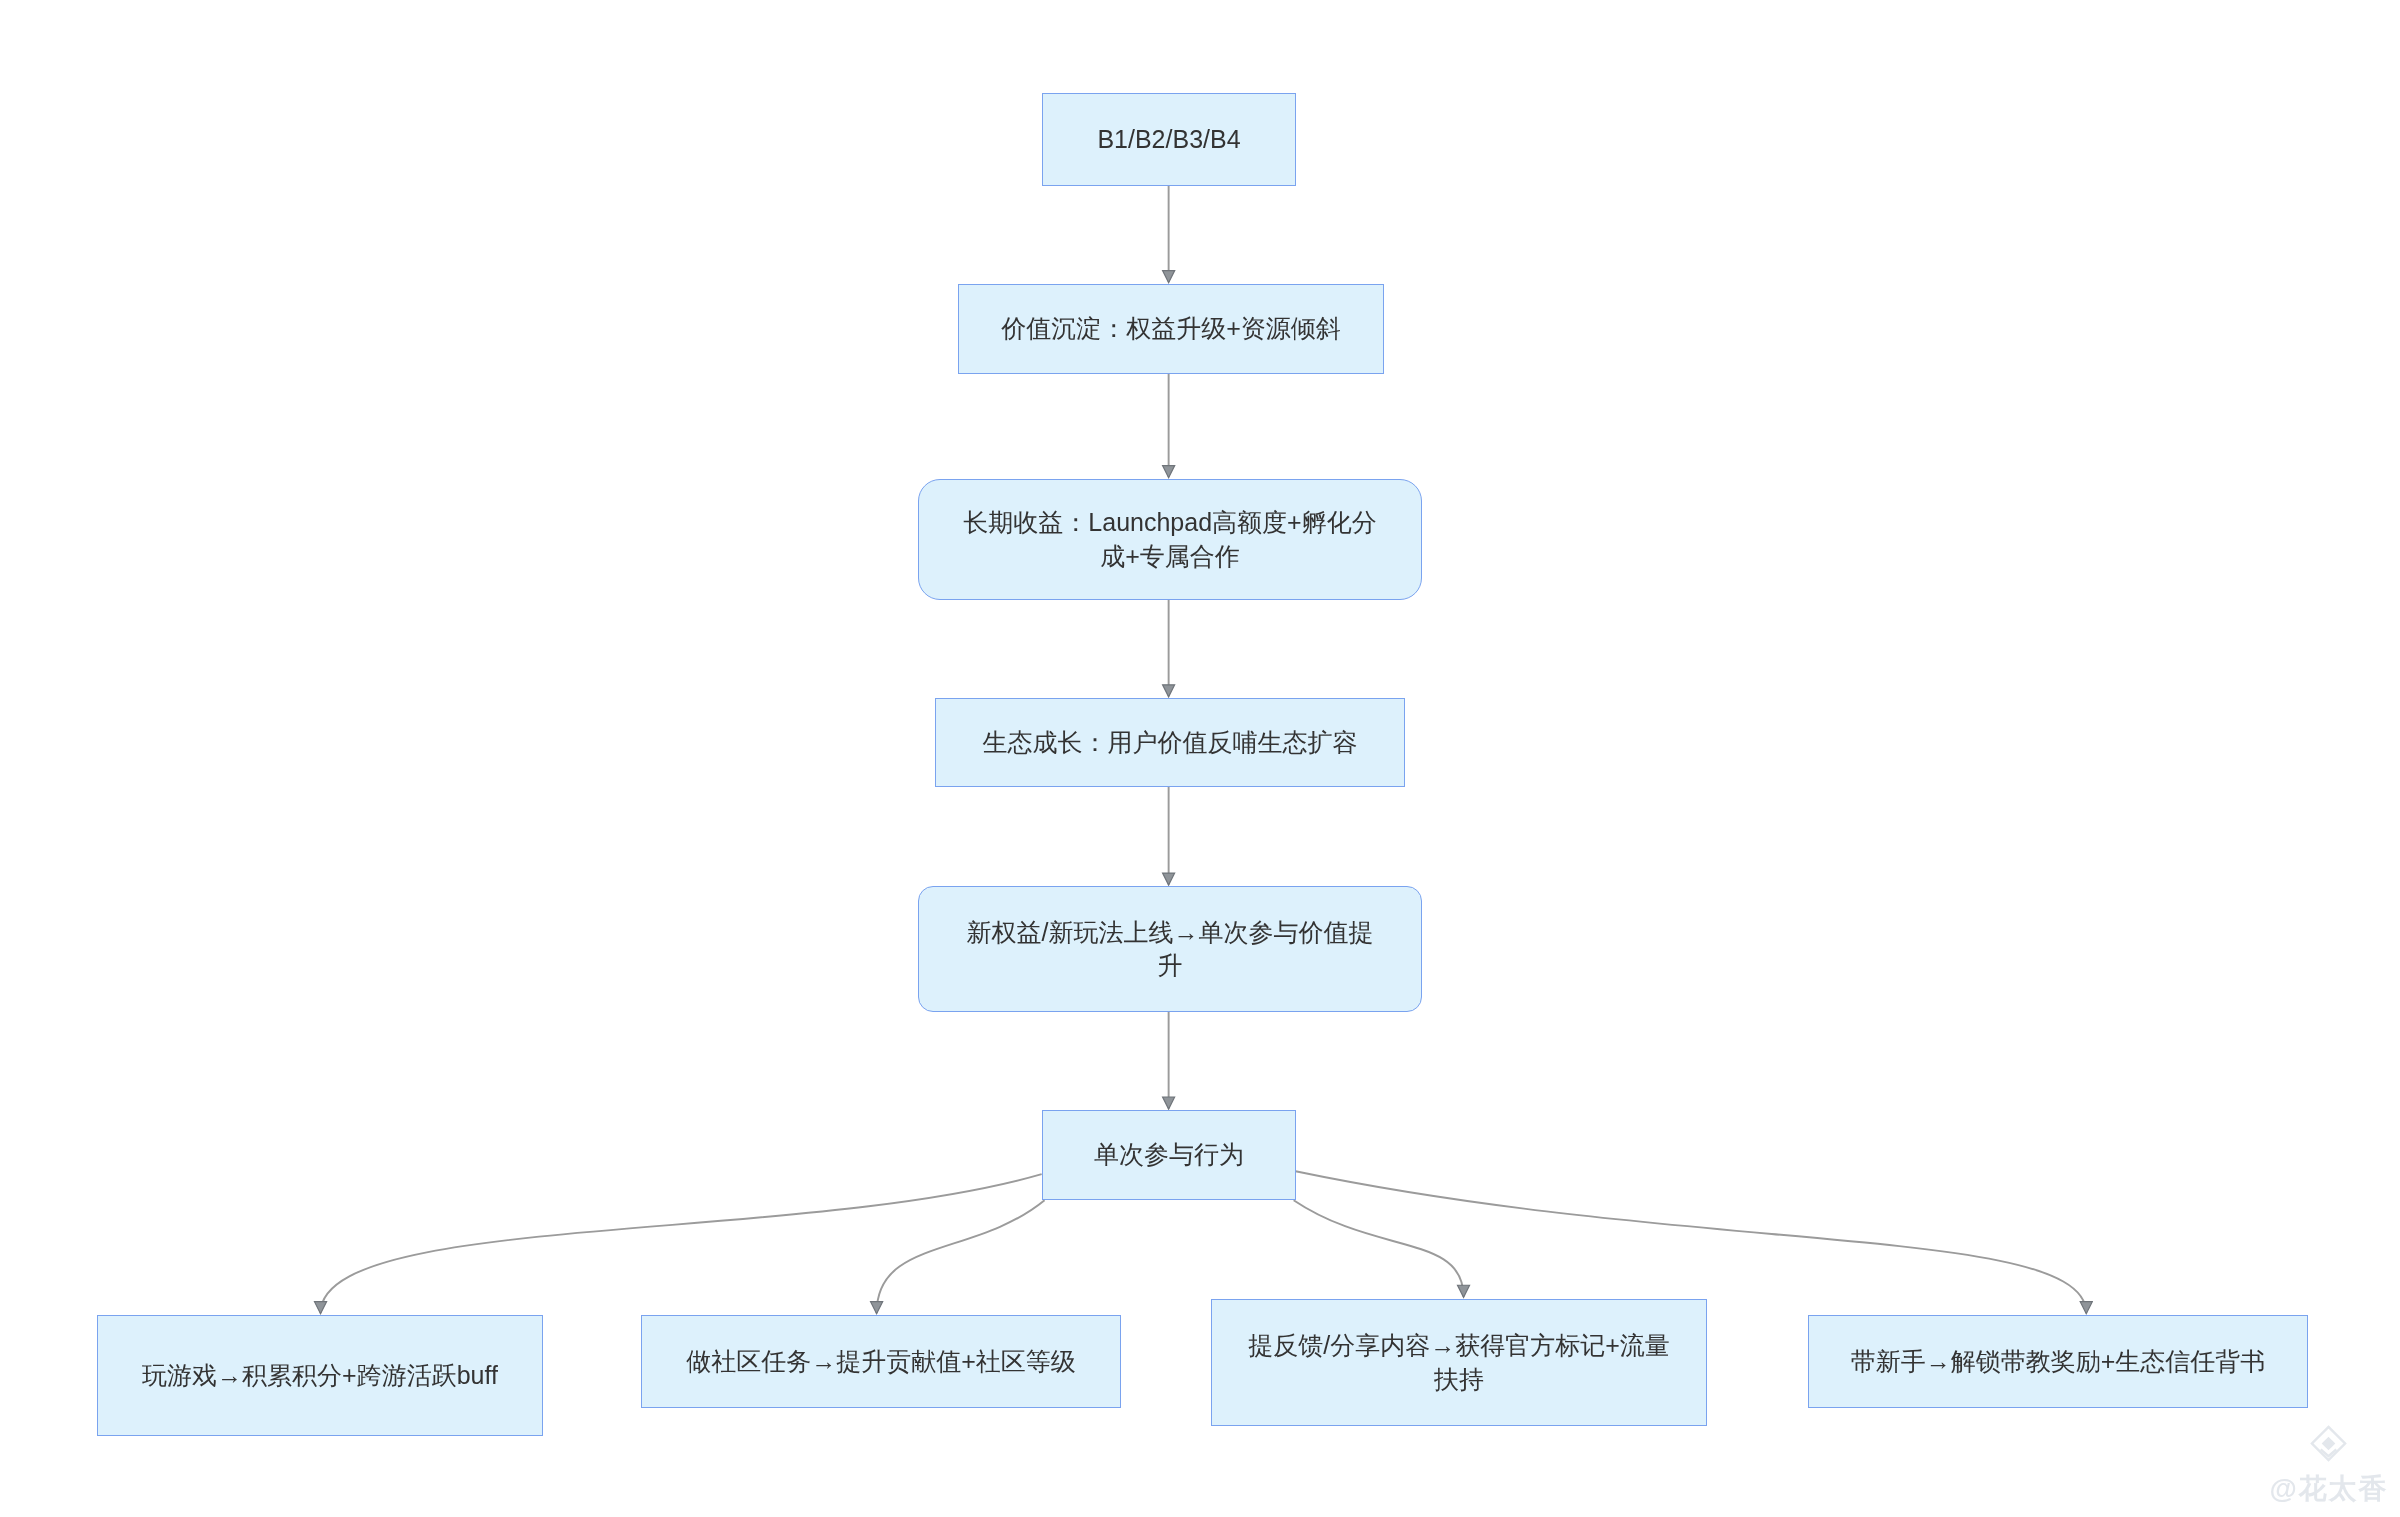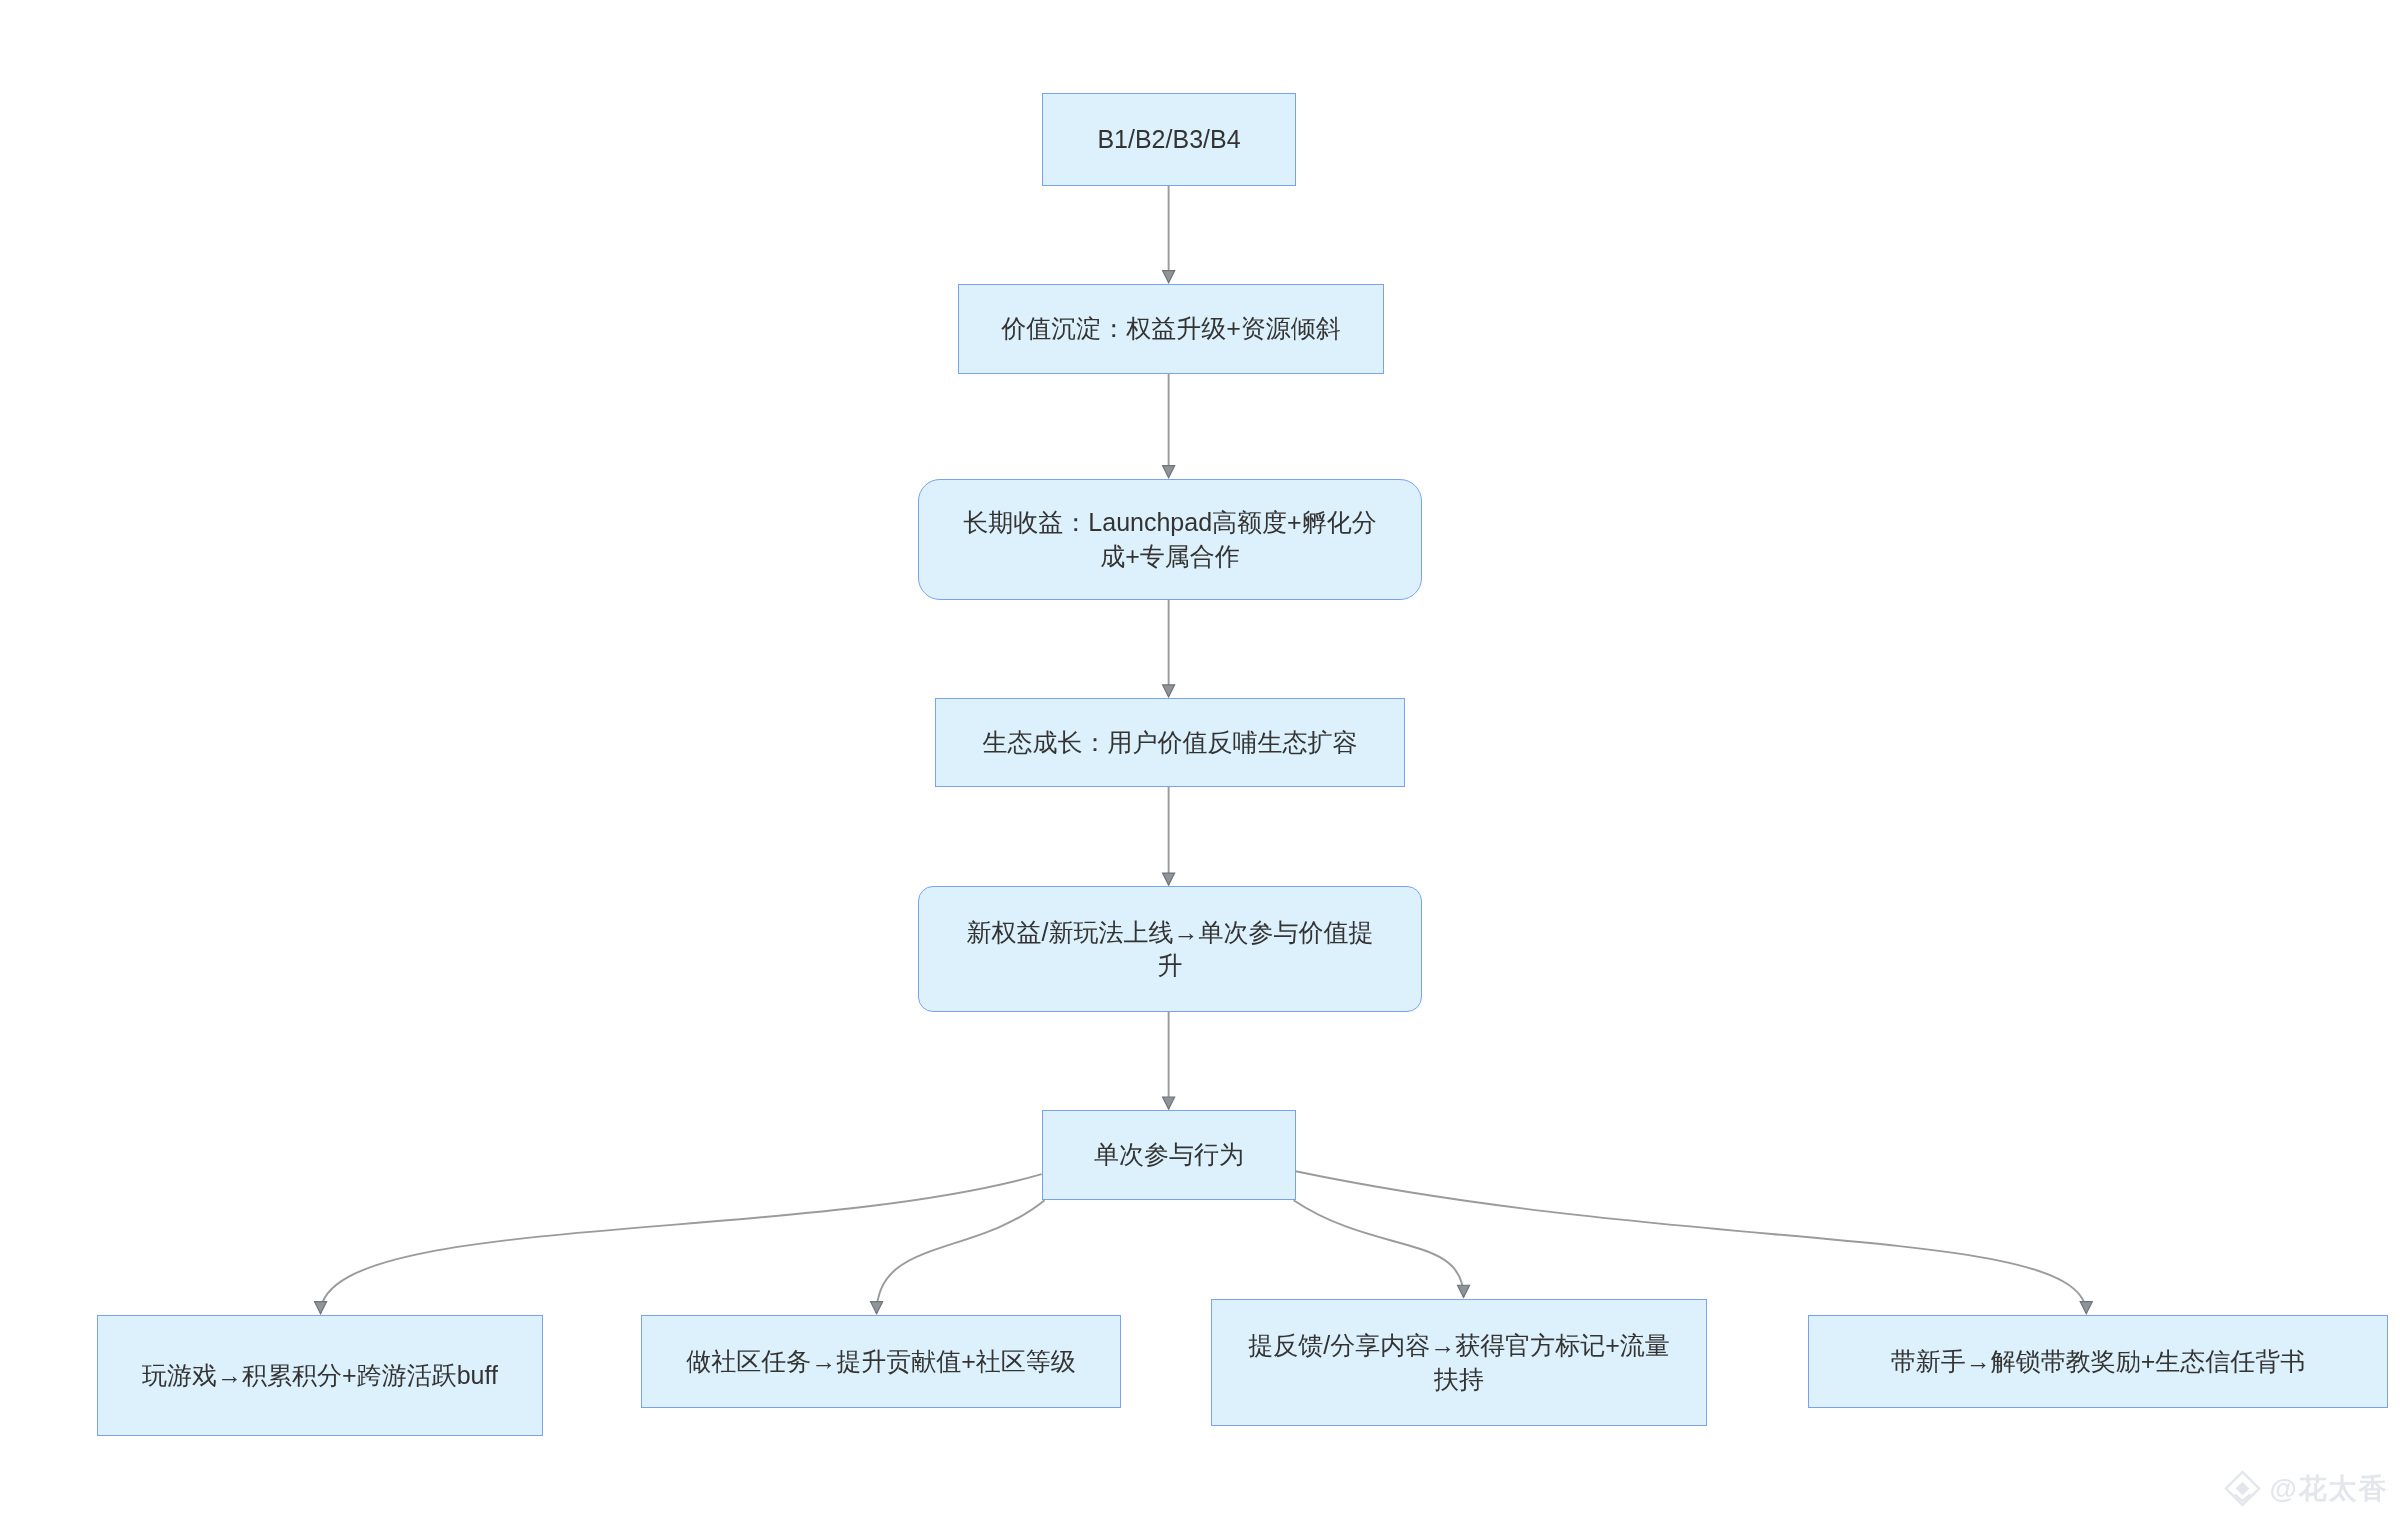--- a/index.html
+++ b/index.html
@@ -22,27 +22,28 @@
   
   .n-tiers   {left:1042px;top:93px;  width:254px;height:93px;}
   .n-value   {left:958px; top:284px; width:426px;height:90px;}
   .n-long    {left:918px; top:479px; width:504px;height:121px;padding:0 39px;border-radius:22px;}
   .n-eco     {left:935px; top:698px; width:470px;height:89px;}
   .n-new     {left:918px; top:886px; width:504px;height:126px;padding:0 41px;border-radius:15px;}
   .n-single  {left:1042px;top:1110px;width:254px;height:90px;}
   .n-play    {left:97px; top:1315px;width:446px;height:121px;}
   .n-task    {left:641px; top:1315px;width:480px;height:93px;}
   .n-feedback{left:1211px;top:1299px;width:496px;height:127px;padding:0 27px;}
-  .n-mentor  {left:1808px;top:1315px;width:580px;height:93px;}
+  .n-mentor  {left:1808px;top:1315px;width:500px;height:93px;}
   .watermark{
     position:absolute;right:11.6px;bottom:9.7px;
     display:flex;align-items:center;gap:7.7px;
     color:var(--watermark-color,#e3e7ec);
     font-size:28px;font-weight:bold;letter-spacing:1.9px;
     user-select:none;
+    flex-direction:column;
   }
   .watermark svg{display:block;}
 </style>
 </head>
 <body style="--node-fill: #ddf1fc; --node-border: #7aa3ef; --edge-color: #9b9b9b; --text-color: #333333; --watermark-color: #e3e7ec; background: rgb(255, 255, 255);">
 
 <div class="canvas">
 
   <svg class="edges" viewBox="0 0 2486 1572">
     <defs>

